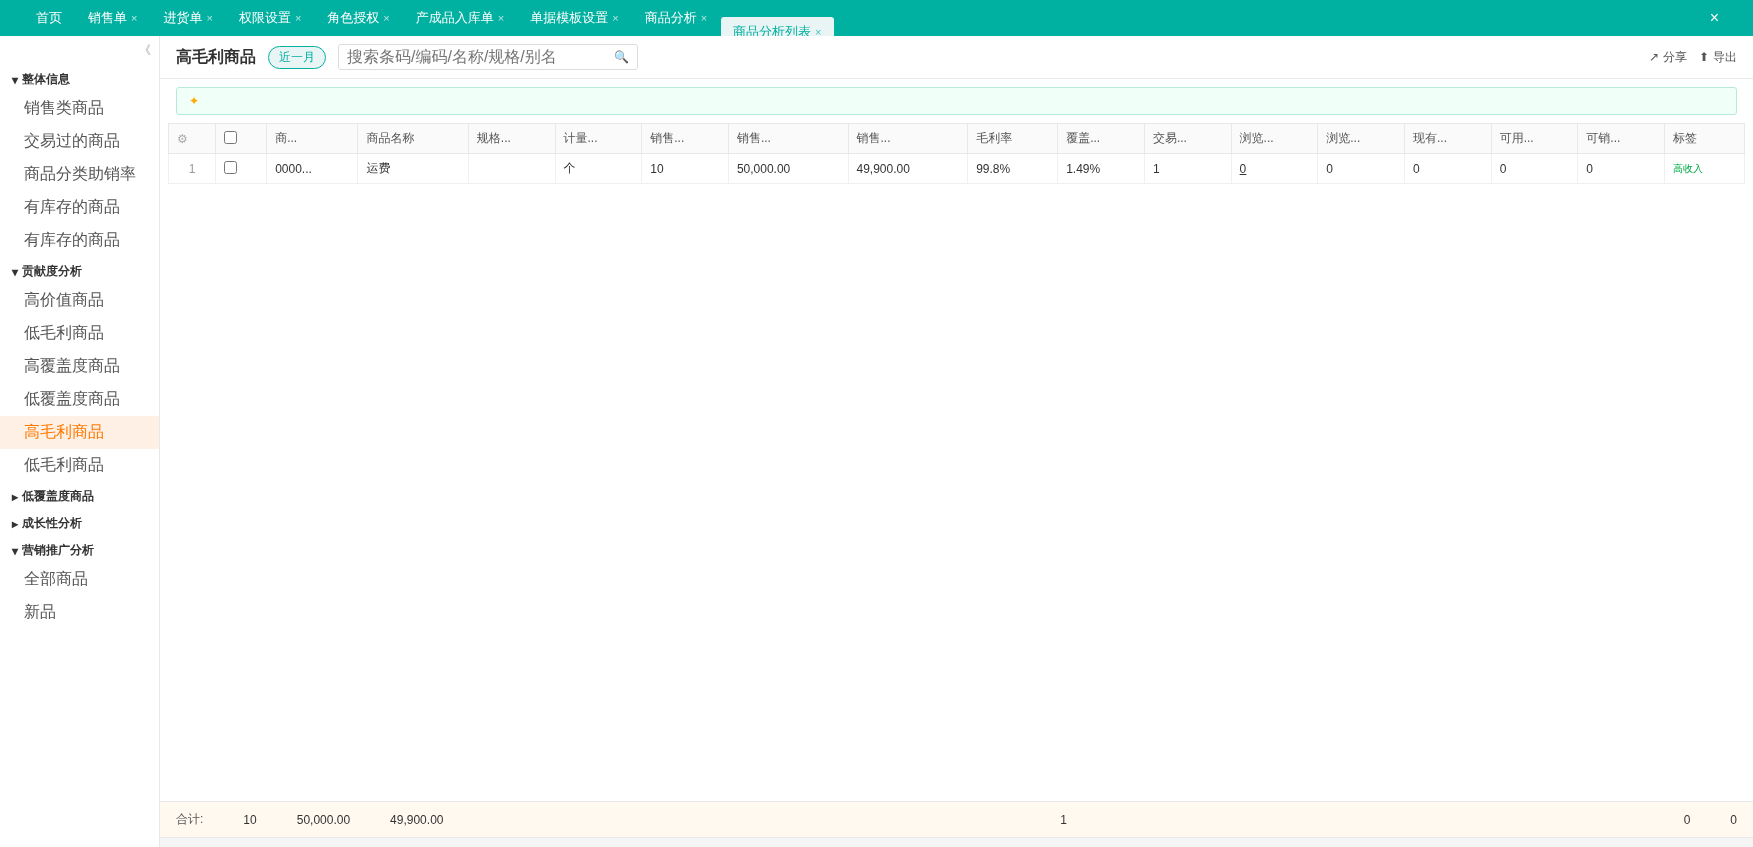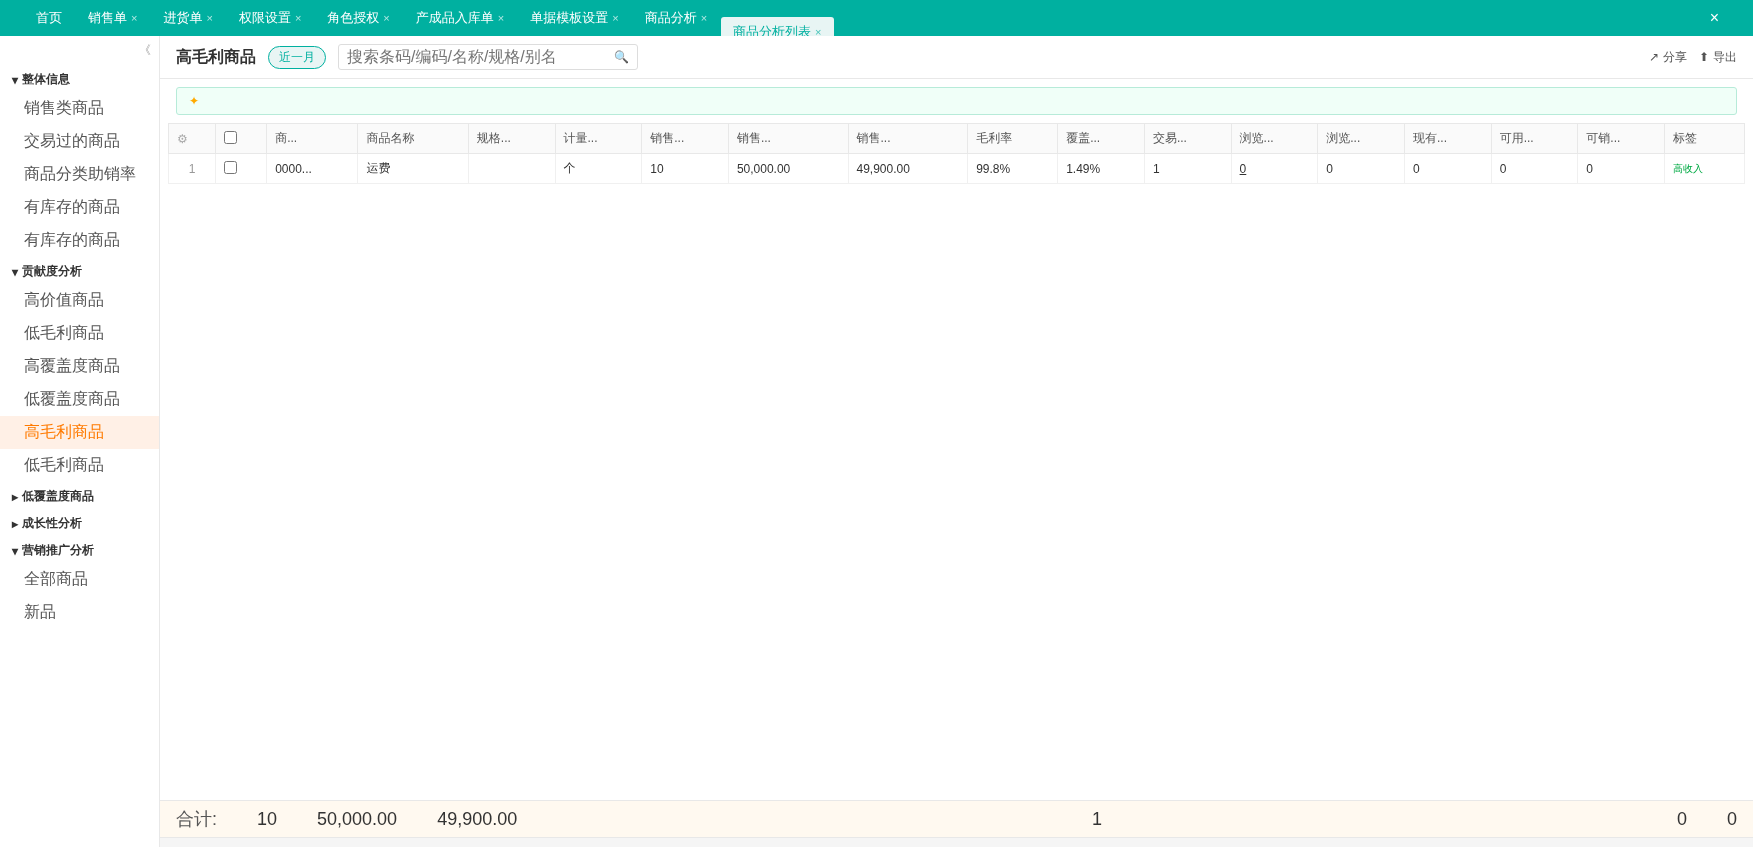--- a/index.html
+++ b/index.html
@@ -184,21 +184,21 @@
     .underline { text-decoration: underline; color: #333; }
 
     
     .footer-summary {
       background: #fff9f0;
       border-top: 1px solid #e8e8e8;
       padding: 6px 16px;
       display: flex;
       align-items: center;
       gap: 40px;
-      font-size: 18px;
+      font-size: 12px;
       color: #333;
       min-height: 36px;
     }
     .footer-label { color: #555; }
     .footer-value { color: #333; }
 
     
     .table-container::-webkit-scrollbar { height: 8px; width: 8px; }
     .table-container::-webkit-scrollbar-track { background: #f0f0f0; }
     .table-container::-webkit-scrollbar-thumb { background: #ccc; border-radius: 4px; }

